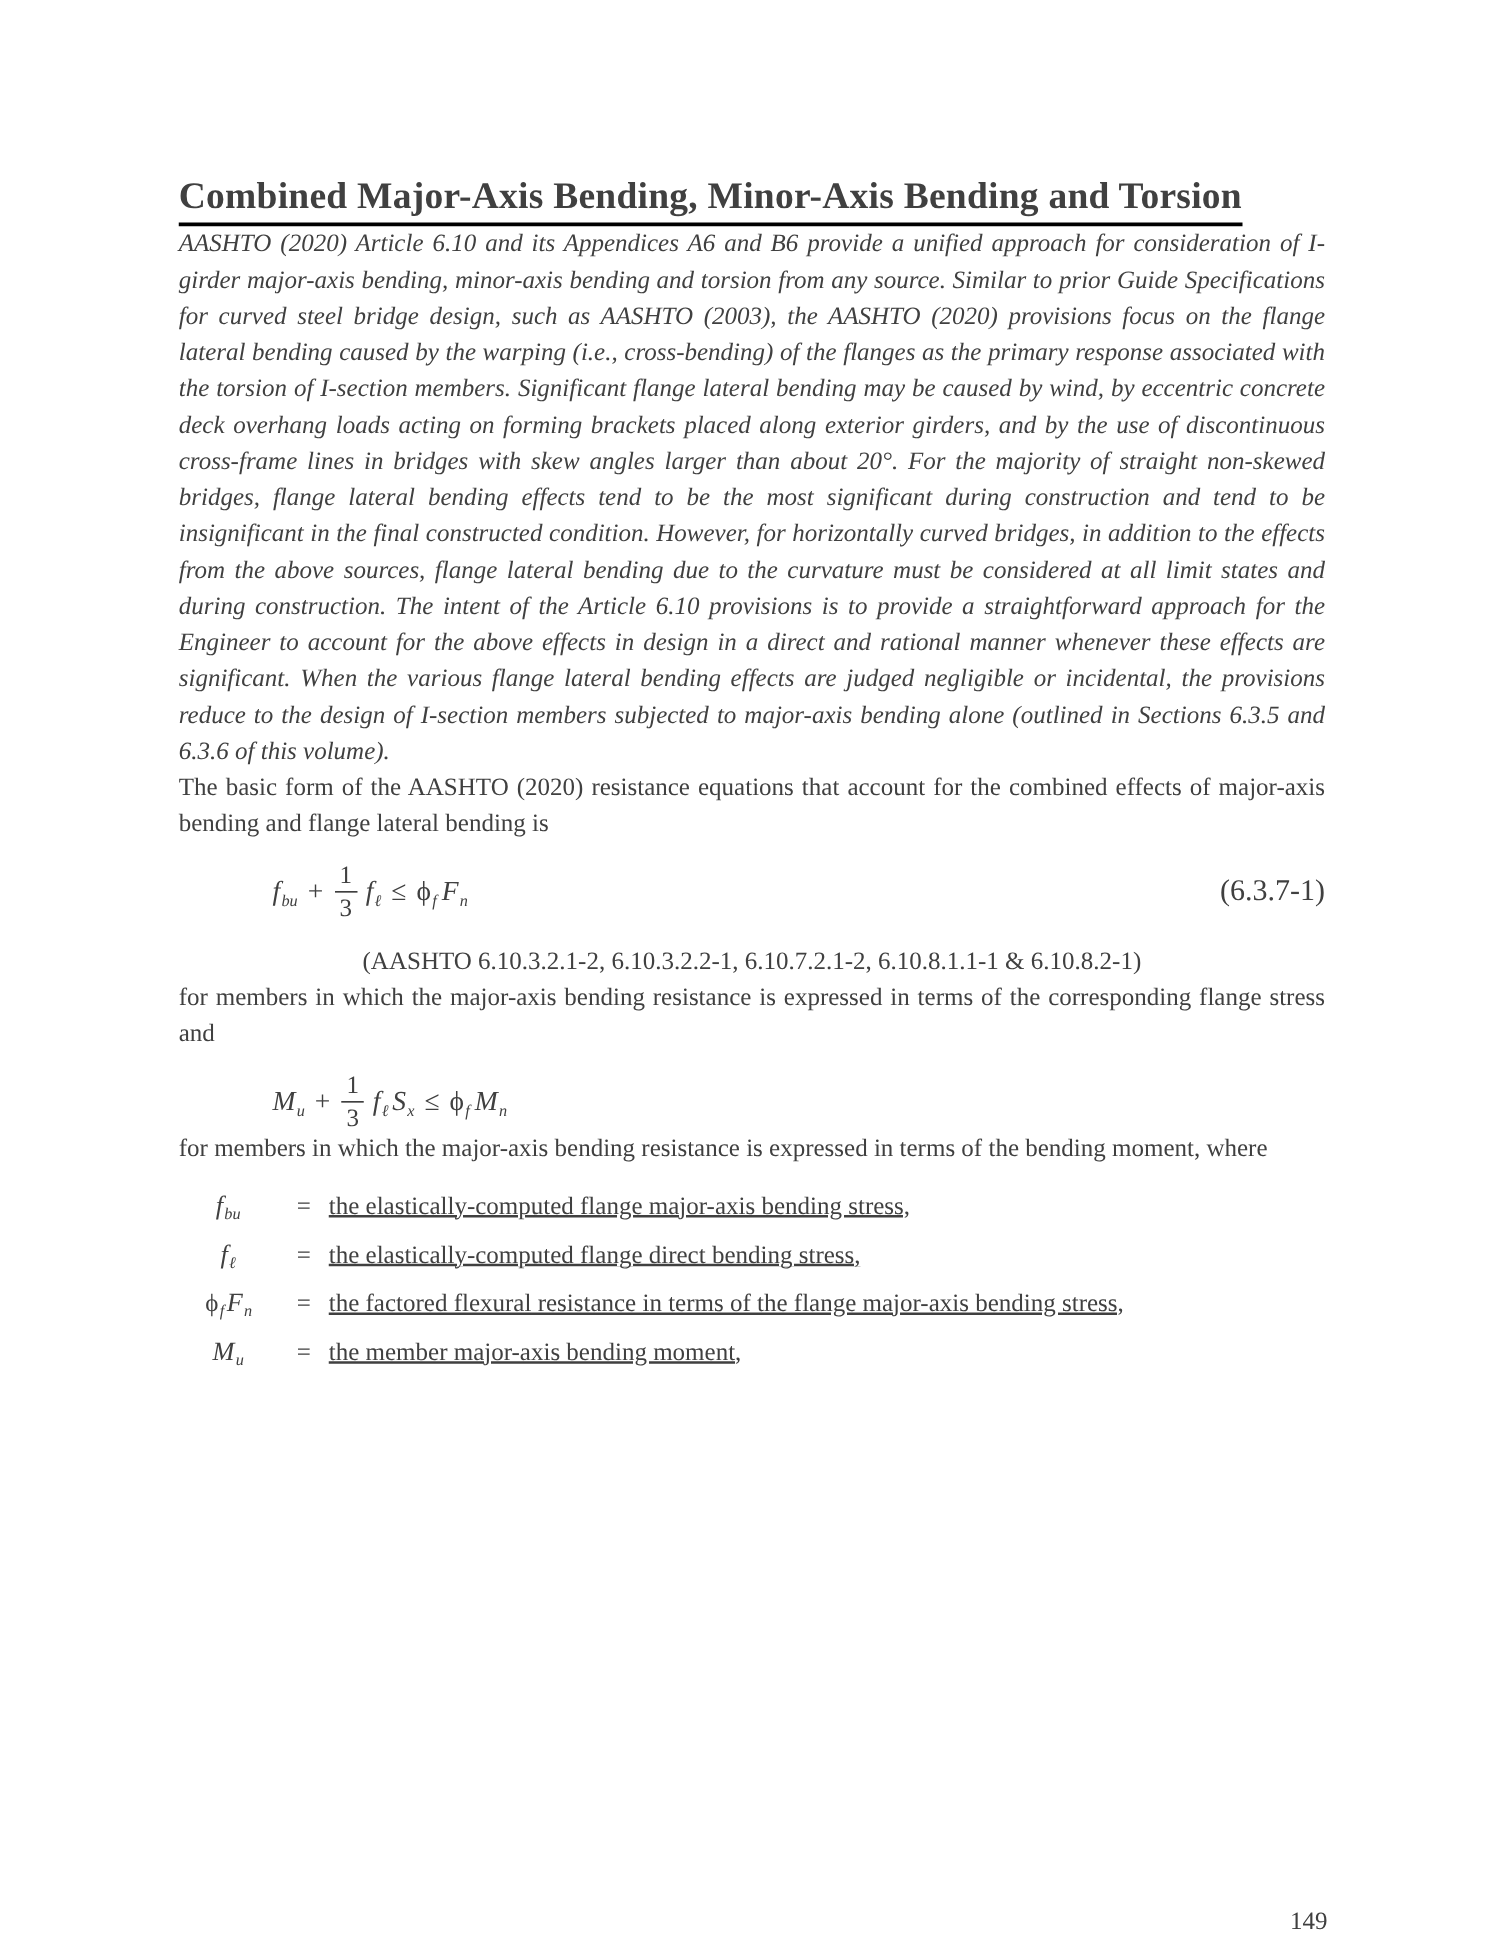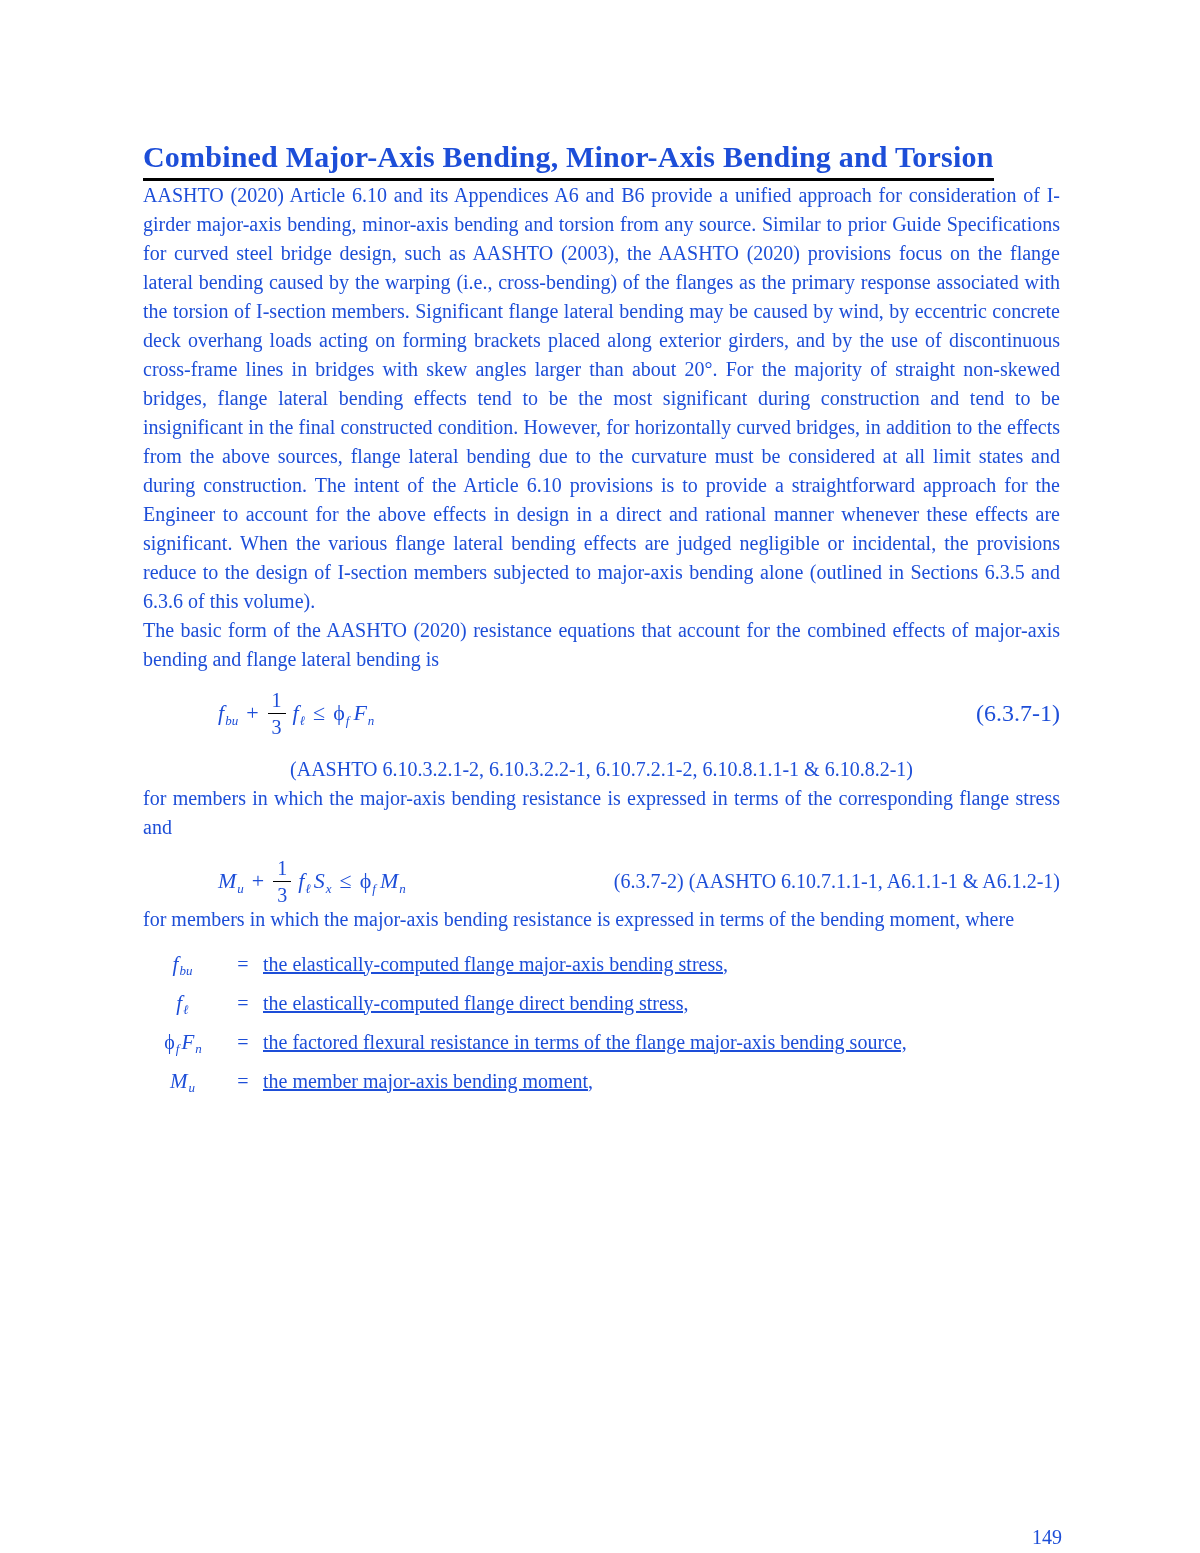--- a/index.html
+++ b/index.html
@@ -5,21 +5,21 @@
   html, body {
     margin: 0;
     padding: 0;
     background: #ffffff;
   }
   .page {
     position: relative;
     width: 1200px;
     height: 1553px;
     background: #ffffff;
-    color: #1d4ed8;
+    color: #404040;
     font-family: "Liberation Serif", "DejaVu Serif", serif;
     overflow: hidden;
   }
   .content {
     position: absolute;
     left: 143px;
     top: 0;
     width: 917px;
   }
   .doc-title {
@@ -31,21 +31,21 @@
     border-bottom: 3px solid #000;
     padding-bottom: 3px;
     letter-spacing: 0.2px;
   }
   p.body-text {
     font-size: 20px;
     line-height: 29px;
     text-align: justify;
     margin: 0;
   }
-  .p1 { margin-top: 60px; }
+  .p1 { margin-top: 60px; font-style: italic; }
   .p2 { margin-top: 26px; }
   .p3 { margin-top: 24px; }
   .p4 { margin-top: 26px; }
 
   .eq-block { margin-top: 16px; }
   .eq-row {
     display: flex;
     align-items: center;
     justify-content: space-between;
   }
@@ -197,21 +197,20 @@
           <span class="op">≤</span>
           <span class="term">
               <span>ϕ</span>
               <span class="sb">f</span>
             </span>
           <span class="term" style="margin-left:4px;">
               <i>M</i>
               <span class="sb">n</span>
             </span>
         </span>
-        <span class="eq-ann">(6.3.7-2) (AASHTO 6.10.7.1.1-1, A6.1.1-1 &amp; A6.1.2-1)</span>
       </div>
     </div>
 
     <p class="body-text p4">for members in which the major-axis bending resistance is expressed in terms of the bending moment, where</p>
 
     <div class="definitions">
 
       <div class="def-row">
         <span class="def-sym"><i>f</i><span class="sb">bu</span><i></i><span class="sb"></span></span>
         <span class="def-eq">=</span>
@@ -220,21 +219,21 @@
 
       <div class="def-row">
         <span class="def-sym"><i>f</i><span class="sb">ℓ</span><i></i><span class="sb"></span></span>
         <span class="def-eq">=</span>
         <span class="def-text">the elastically-computed flange direct bending stress,</span>
       </div>
 
       <div class="def-row">
         <span class="def-sym"><span style="font-style:normal;">ϕ</span><span class="sb">f</span><i style="margin-left:2px;">F</i><span class="sb">n</span></span>
         <span class="def-eq">=</span>
-        <span class="def-text">the factored flexural resistance in terms of the flange major-axis bending source,</span>
+        <span class="def-text">the factored flexural resistance in terms of the flange major-axis bending stress,</span>
       </div>
 
       <div class="def-row">
         <span class="def-sym"><i>M</i><span class="sb">u</span><i></i><span class="sb"></span></span>
         <span class="def-eq">=</span>
         <span class="def-text">the member major-axis bending moment,</span>
       </div>
 
     </div>
   </div>

